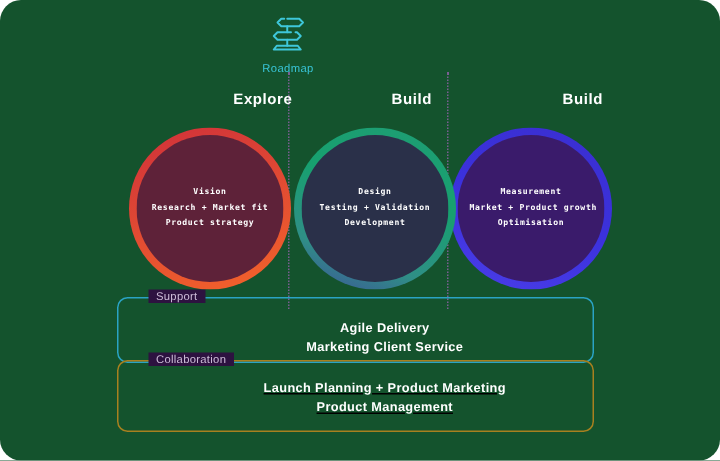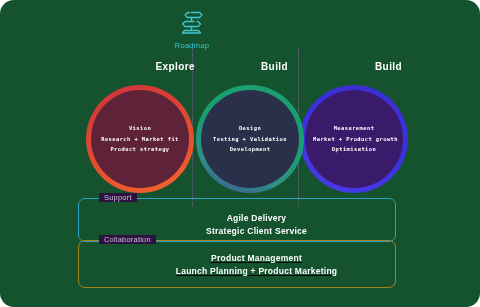--- a/index.html
+++ b/index.html
@@ -222,25 +222,25 @@
   <div class="stage-circle" id="circle-build">
     <span class="line">Design</span>
     <span class="line">Testing + Validation</span>
     <span class="line">Development</span>
   </div>
 
   <div class="band" id="band-support">
     <span class="band-label">Support</span>
     <div class="band-rows">
       <div class="band-row">Agile Delivery</div>
-      <div class="band-row">Strategic Client Service</div>
+      <div class="band-row">Marketing Client Service</div>
     </div>
   </div>
 
   <div class="band" id="band-collaboration">
     <span class="band-label">Collaboration</span>
     <div class="band-rows">
+      <div class="band-row">Launch Planning + Product Marketing</div>
       <div class="band-row">Product Management</div>
-      <div class="band-row">Launch Planning + Product Marketing</div>
     </div>
   </div>
 
 </div>
 
 </body></html>

